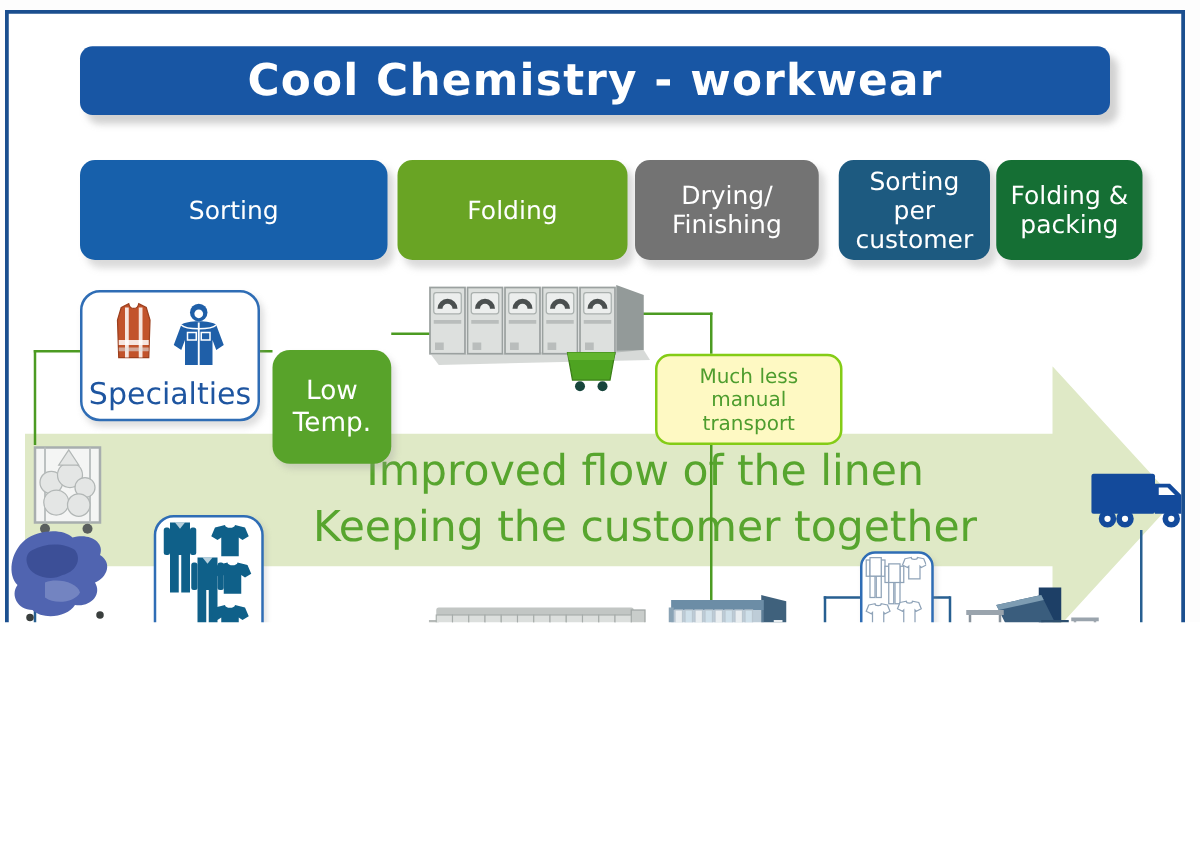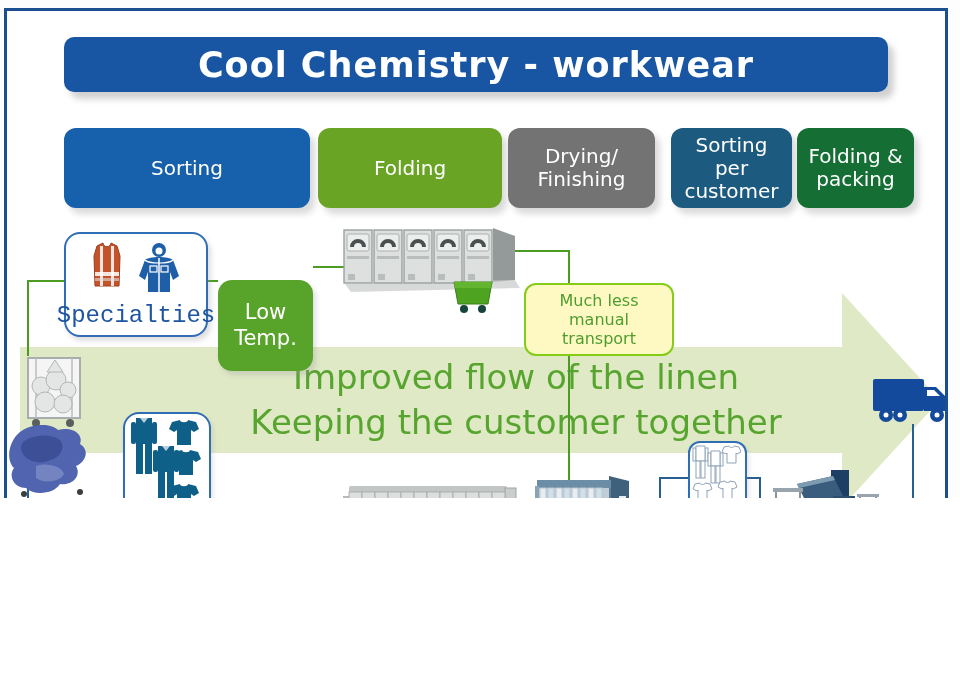--- a/index.html
+++ b/index.html
@@ -28,21 +28,21 @@
   }
   .stage-sorting{left:64px;width:246px;background:#1760ab;}
   .stage-washing{left:318px;width:184px;background:#69a424;}
   .stage-drying{left:508px;width:147px;background:#737373;}
   .stage-customer{left:671px;width:121px;background:#1d5a80;}
   .stage-folding{left:797px;width:117px;background:#156f34;}
 
   .specialties-box{
     left:64px;top:232px;width:140px;height:101px;background:#ffffff;
     border:2px solid #2f6db5;border-radius:16px;box-shadow:3px 4px 5px rgba(150,150,150,0.3);
-    display:flex;flex-direction:column;align-items:center;justify-content:flex-end;font-family:Liberation Mono, monospace;
+    display:flex;flex-direction:column;align-items:center;justify-content:flex-end;
   }
   .specialties-icons{position:absolute;top:8px;left:0;width:100%;display:flex;justify-content:center;gap:10px;}
   .specialties-label{color:#1e55a0;font-size:24px;margin-bottom:6px;}
 
   .lowtemp-box{
     left:218px;top:240px;width:95px;height:91px;background:#58a32a;border-radius:14px;
     display:flex;align-items:center;justify-content:center;color:#ffffff;font-size:21px;
     text-align:center;line-height:1.2;box-shadow:3px 4px 5px rgba(150,150,150,0.3);margin-top:40px;
   }
 

